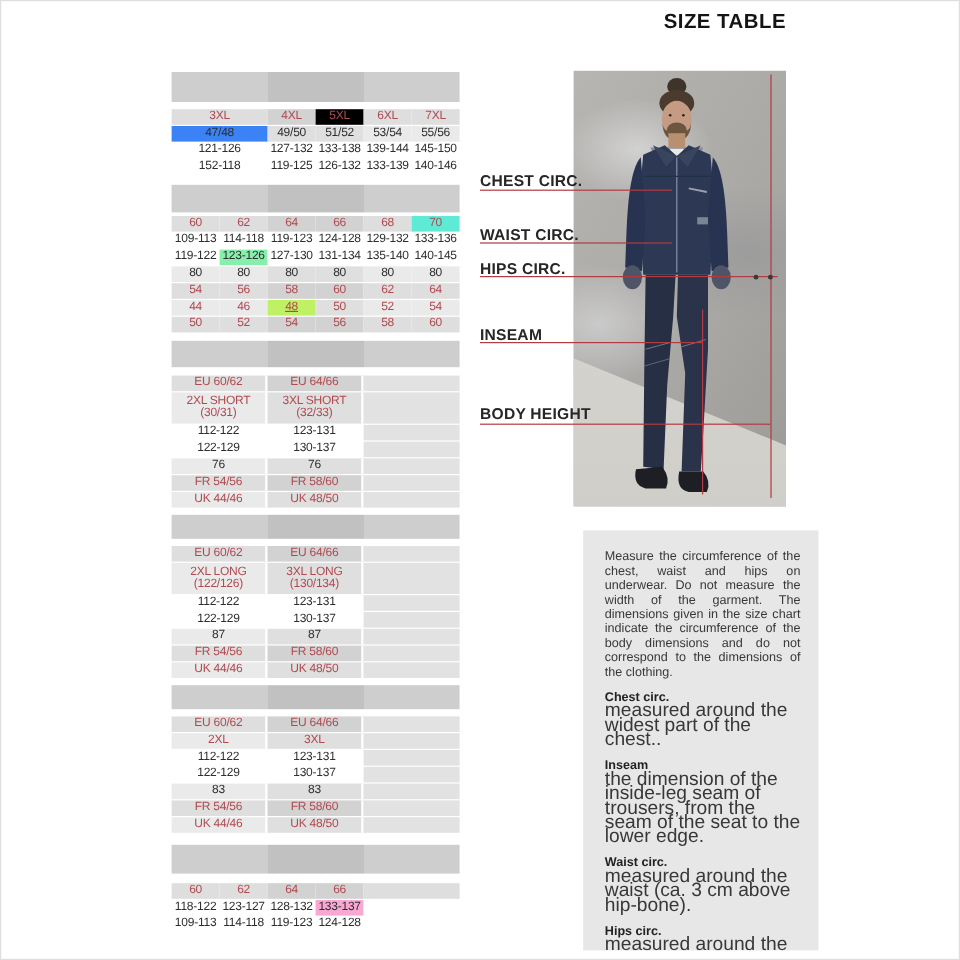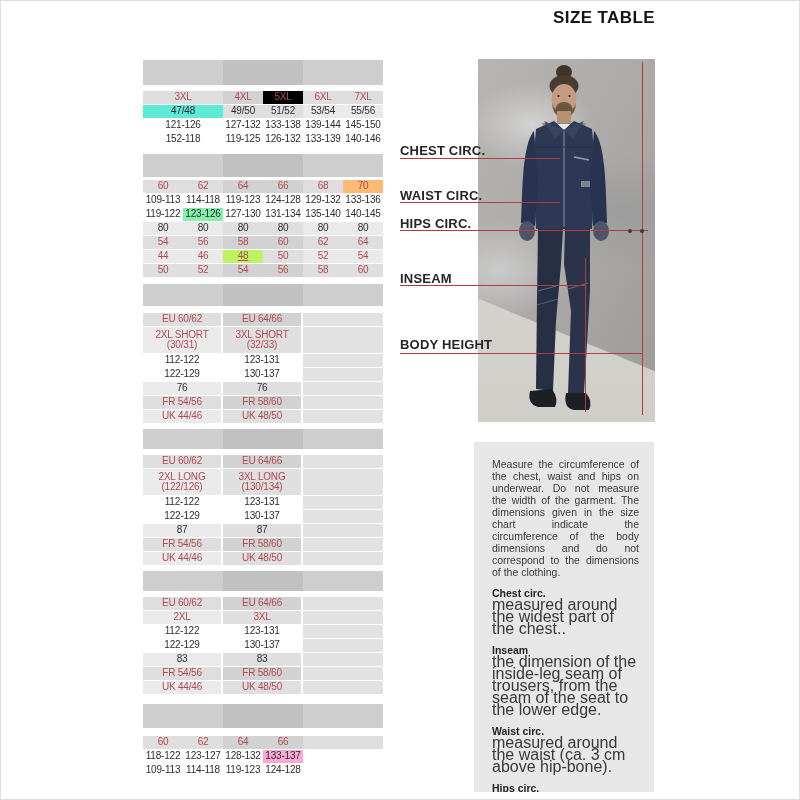--- a/index.html
+++ b/index.html
@@ -57,21 +57,21 @@
   .m-label{
     position:absolute;left:400px;
     font-size:13px;font-weight:600;color:#262626;letter-spacing:0.2px;white-space:nowrap;
   }
   .m-line{position:absolute;left:400px;height:1px;background:var(--red-line);}
   .v-line{position:absolute;width:1px;background:var(--red-line);}
   .dot{position:absolute;width:4px;height:4px;border-radius:50%;background:#3a3a3a;}
 
   
   .notes{
-    position:absolute;left:474px;top:442px;width:180px;height:350px;
+    position:absolute;left:486px;top:442px;width:196px;height:350px;
     background:#e7e7e7;box-sizing:border-box;padding:16px 15px 12px 18px;
     color:#383838;overflow:hidden;
   }
   .notes .intro{font-size:10.5px;line-height:12px;text-align:justify;}
   .note-item{margin-top:9px;}
   .note-title{font-size:10.5px;line-height:12px;font-weight:bold;color:#222;}
   .note-body{font-size:16px;line-height:12px;}
 </style>
 </head>
 <body>
@@ -81,21 +81,21 @@
 <div id="size-table">
     <div class="band-block" style="height: 25px; margin-top: 0px; margin-bottom: 6px;"></div>
     <div class="t-row red">
       <div class="cell" style="width: 80px; background: rgb(222, 222, 222);">3XL</div>
       <div class="cell" style="width: 40px; background: rgb(210, 210, 210);">4XL</div>
       <div class="cell" style="width: 40px; background: #000000;">5XL</div>
       <div class="cell" style="width: 40px; background: rgb(222, 222, 222);">6XL</div>
       <div class="cell" style="width: 40px; background: rgb(222, 222, 222);">7XL</div>
     </div>
     <div class="t-row blk">
-      <div class="cell" style="width: 80px; background: #5eead4;">47/48</div>
+      <div class="cell" style="width: 80px; background: #3b82f6;">47/48</div>
       <div class="cell" style="width: 40px; background: rgb(223, 223, 223);">49/50</div>
       <div class="cell" style="width: 40px; background: rgb(223, 223, 223);">51/52</div>
       <div class="cell" style="width: 40px; background: rgb(234, 234, 234);">53/54</div>
       <div class="cell" style="width: 40px; background: rgb(234, 234, 234);">55/56</div>
     </div>
     <div class="t-row blk">
       <div class="cell" style="width: 80px; background: rgb(255, 255, 255);">121-126</div>
       <div class="cell" style="width: 40px; background: rgb(255, 255, 255);">127-132</div>
       <div class="cell" style="width: 40px; background: rgb(255, 255, 255);">133-138</div>
       <div class="cell" style="width: 40px; background: rgb(255, 255, 255);">139-144</div>
@@ -108,21 +108,21 @@
       <div class="cell" style="width: 40px; background: rgb(255, 255, 255);">133-139</div>
       <div class="cell" style="width: 40px; background: rgb(255, 255, 255);">140-146</div>
     </div>
     <div class="band-block" style="height: 23px; margin-top: 8px; margin-bottom: 3px;"></div>
     <div class="t-row red">
       <div class="cell" style="width: 40px; background: rgb(222, 222, 222);">60</div>
       <div class="cell" style="width: 40px; background: rgb(222, 222, 222);">62</div>
       <div class="cell" style="width: 40px; background: rgb(210, 210, 210);">64</div>
       <div class="cell" style="width: 40px; background: rgb(210, 210, 210);">66</div>
       <div class="cell" style="width: 40px; background: rgb(222, 222, 222);">68</div>
-      <div class="cell" style="width: 40px; background: #fdba74;">70</div>
+      <div class="cell" style="width: 40px; background: #5eead4;">70</div>
     </div>
     <div class="t-row blk">
       <div class="cell" style="width: 40px; background: rgb(255, 255, 255);">109-113</div>
       <div class="cell" style="width: 40px; background: rgb(255, 255, 255);">114-118</div>
       <div class="cell" style="width: 40px; background: rgb(255, 255, 255);">119-123</div>
       <div class="cell" style="width: 40px; background: rgb(255, 255, 255);">124-128</div>
       <div class="cell" style="width: 40px; background: rgb(255, 255, 255);">129-132</div>
       <div class="cell" style="width: 40px; background: rgb(255, 255, 255);">133-136</div>
     </div>
     <div class="t-row blk">

